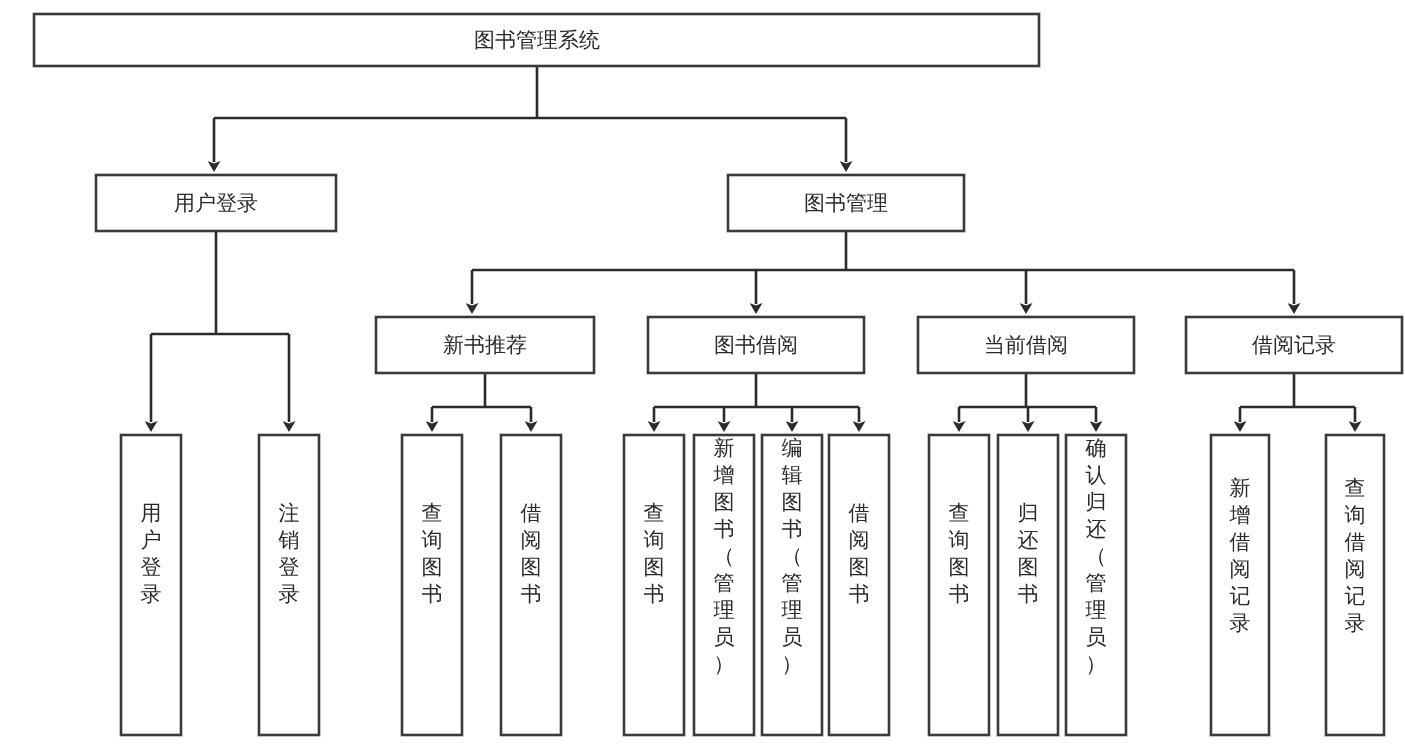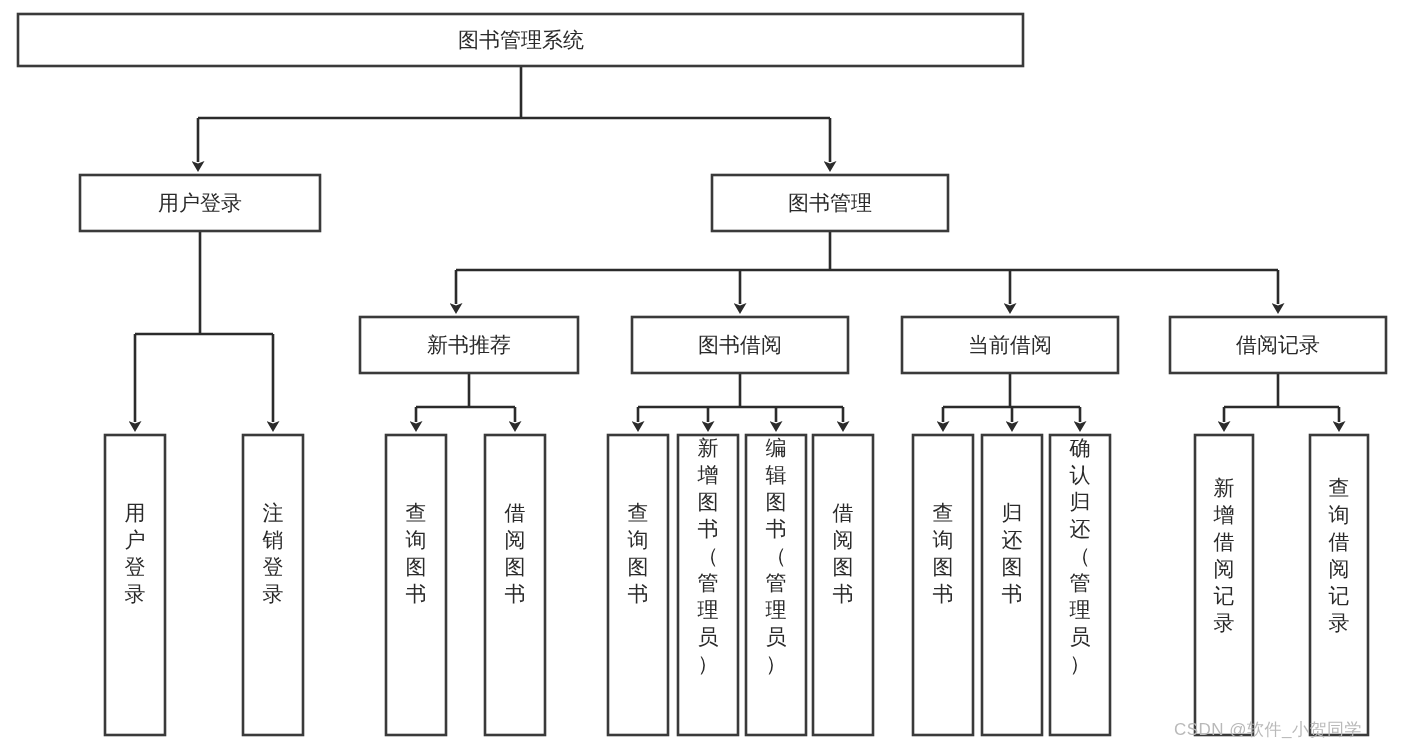--- a/index.html
+++ b/index.html
@@ -9,21 +9,21 @@
   }
   body {
     width: 1405px;
     height: 747px;
     font-family: "Liberation Sans", "DejaVu Sans", sans-serif;
     overflow: hidden;
     position: relative;
   }
   #diagram-root {
     position: absolute;
-    left: 0;
+    left: 16px;
     top: 0;
     width: 1370px;
     height: 747px;
   }
   svg.diagram {
     display: block;
     width: 1405px;
     height: 747px;
   }
   .node-box {
@@ -221,14 +221,13 @@
       </g>
 
       <g>
         <rect class="node-box" x="1310" y="435" width="58" height="300"></rect>
         <text class="node-label-v" x="1339" y="495"><tspan x="1339" dy="0">查</tspan><tspan x="1339" dy="27">询</tspan><tspan x="1339" dy="27">借</tspan><tspan x="1339" dy="27">阅</tspan><tspan x="1339" dy="27">记</tspan><tspan x="1339" dy="27">录</tspan></text>
       </g>
 
     </g>
   </svg>
 
-  <div class="watermark">CSDN @软件_小贺同学</div>
 </div>
 
 </body></html>

